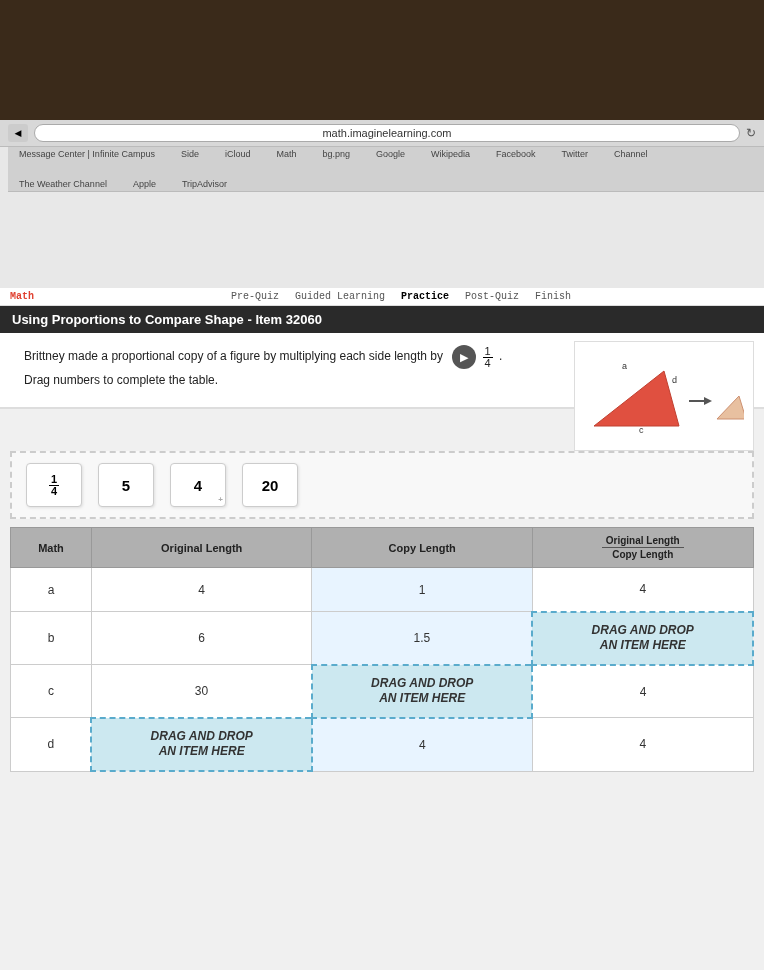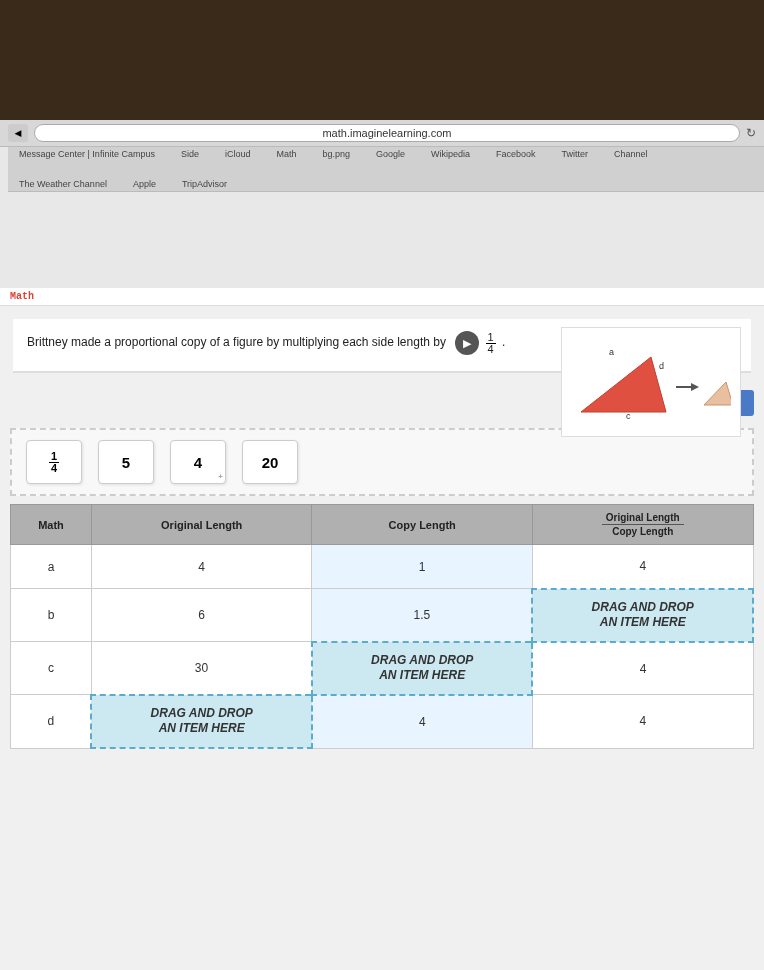--- a/index.html
+++ b/index.html
@@ -110,22 +110,22 @@
       background: #2a2a2a;
       color: white;
       font-weight: bold;
       font-size: 13px;
       padding: 6px 12px;
     }
 
     
     .question-area {
       background: white;
-      margin: 13px;
-      padding: 12px 14px;
+      margin: 0;
+      padding: 12px 24px;
       position: relative;
       border-bottom: 2px solid #ddd;
     }
 
     .question-label {
       position: absolute;
       top: 10px;
       right: 10px;
       font-weight: bold;
       font-size: 11px;
@@ -336,38 +336,49 @@
     <span>Channel</span>
     <span>The Weather Channel</span>
     <span>Apple</span>
     <span>TripAdvisor</span>
   </div>
 
   <div class="page-content">
 
     <div class="nav-bar">
       <span class="nav-math">Math</span>
+      <div class="nav-steps">
+        <span class="nav-step">Pre-Quiz</span>
+        <span class="nav-step">Guided Learning</span>
+        <span class="nav-step active">Practice</span>
+        <span class="nav-step">Post-Quiz</span>
+        <span class="nav-step">Finish</span>
+      </div>
     </div>
 
+    <div class="page-title-bar">
+      <span>Using Proportions to Compare Shape - Item 32060</span>
+    </div>
 
     <div class="question-area">
       <span class="question-label">Question 5</span>
 
       <div class="question-text">
         <span>Brittney made a proportional copy of a figure by multiplying each side length by</span>
         <span class="audio-btn">▶</span>
         <span style="display:inline-flex;vertical-align:middle;margin:0 3px;">
           <span class="fraction">
             <span class="num">1</span>
             <span class="den">4</span>
           </span>
         </span>
         <span>.</span>
       </div>
 
+      <div class="question-sub">Drag numbers to complete the table.</div>
 
       <div class="diagram-box">
         <svg viewBox="0 0 160 90">
 
           <polygon points="10,75 80,20 95,75" fill="#e05040" stroke="#c04030" stroke-width="1"></polygon>
 
           <text x="38" y="18" font-size="9" fill="#333">a</text>
           <text x="88" y="32" font-size="9" fill="#333">d</text>
           <text x="55" y="82" font-size="9" fill="#333">c</text>
 

